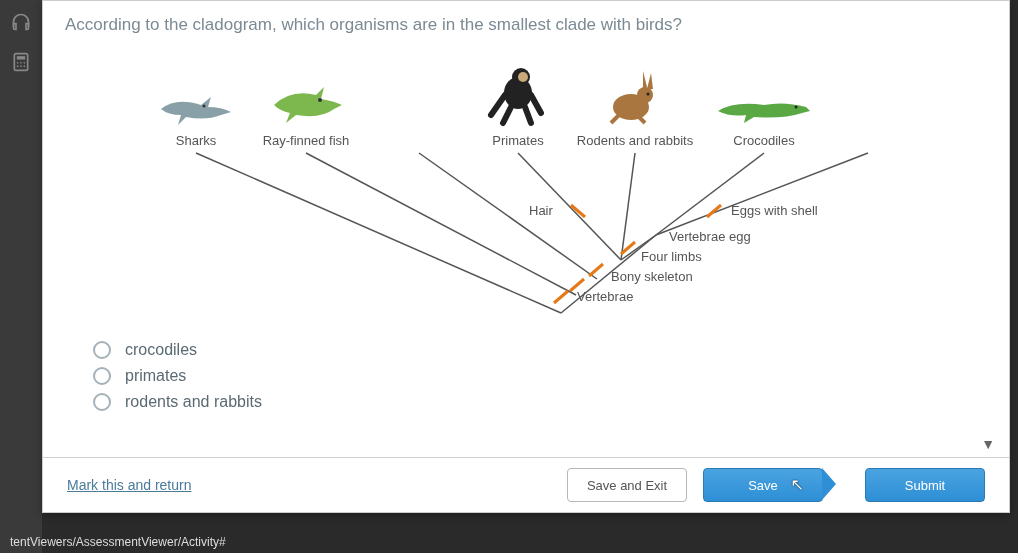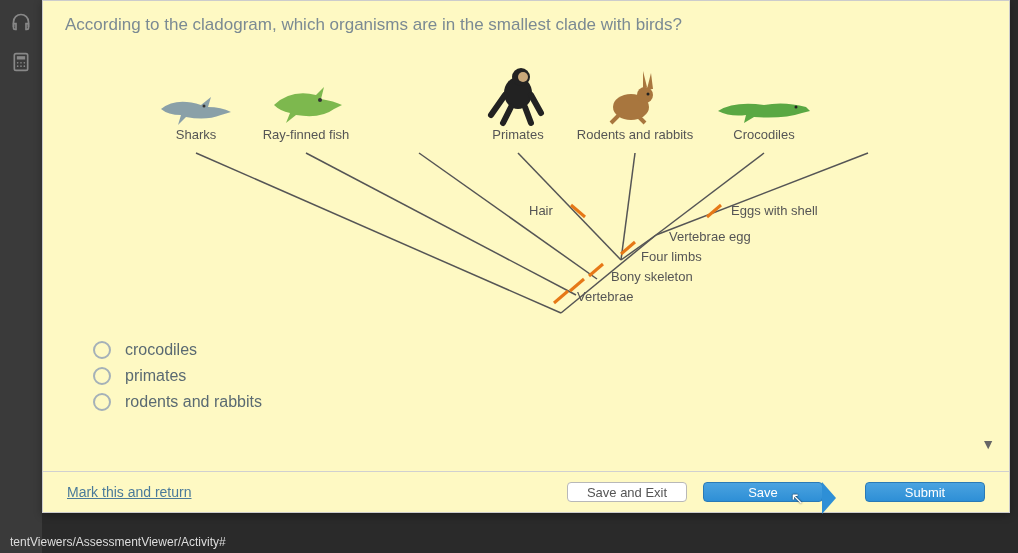--- a/index.html
+++ b/index.html
@@ -24,21 +24,21 @@
       padding-top: 12px;
       gap: 14px;
     }
     .sidebar-icon { color: #888; font-size: 20px; }
     .main-panel {
       position: absolute;
       left: 42px;
       top: 0;
       right: 8px;
       bottom: 40px;
-      background: #fef9c3;
+      background: #ffffff;
       border: 1px solid #ccc;
       box-shadow: 0 2px 8px rgba(0,0,0,.3);
       display: flex;
       flex-direction: column;
     }
     .question-text {
       color: #7b8a93;
       font-size: 17px;
       padding: 14px 22px 10px;
     }
@@ -54,21 +54,21 @@
       font-size: 13px;
       color: #555;
       top: 18px;
     }
     .organism .pic {
       height: 64px;
       display: flex;
       align-items: flex-end;
       justify-content: center;
     }
-    .organism .label { white-space: nowrap; }
+    .organism .label { margin-top: 6px; white-space: nowrap; }
     .clado-svg {
       position: absolute;
       left: 0; top: 0;
       width: 830px; height: 280px;
       pointer-events: none;
     }
     .trait-label {
       position: absolute;
       font-size: 13px;
       color: #555;
@@ -100,21 +100,21 @@
       gap: 16px;
     }
     .mark-link {
       color: #4a7a9a;
       text-decoration: underline;
       font-size: 14px;
       cursor: pointer;
     }
     .spacer { flex: 1; }
     .btn {
-      height: 20px;
+      height: 34px;
       border-radius: 4px;
       font-size: 13px;
       display: inline-flex;
       align-items: center;
       justify-content: center;
       cursor: pointer;
       min-width: 120px;
       padding: 0 16px;
     }
     .btn-white {

